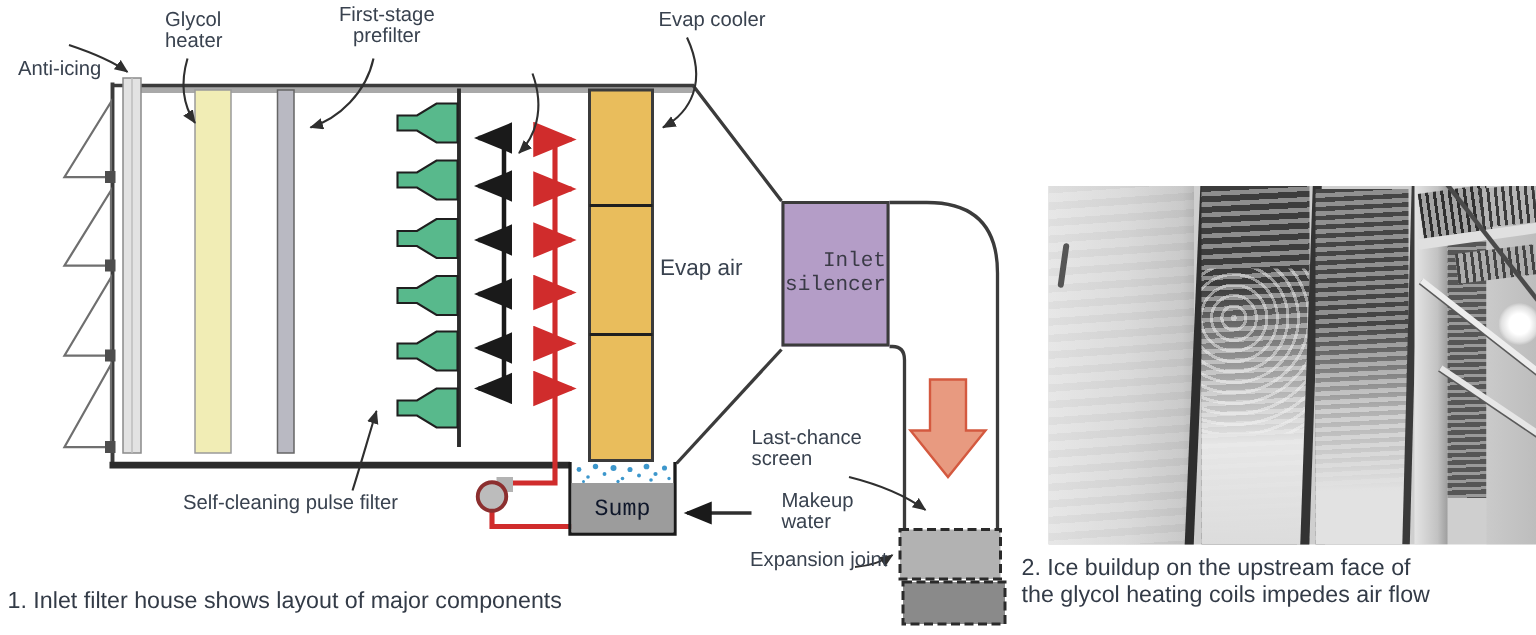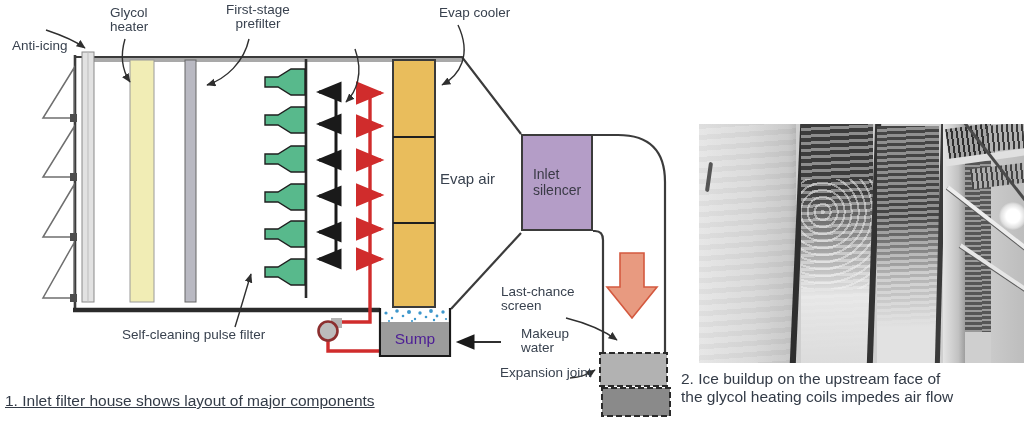--- a/index.html
+++ b/index.html
@@ -2,21 +2,21 @@
 <html><head>
 <meta charset="utf-8">
 <style>
   html,body{margin:0;padding:0;background:#fff;}
   #stage{position:relative;width:1024px;height:423px;background:#ffffff;overflow:hidden;
          font-family:"Liberation Sans", sans-serif;color:#39424f;}
   .lbl{position:absolute;font-size:13.5px;line-height:1.05;white-space:pre-line;color:#39424f;}
   .cap{position:absolute;font-size:15.5px;line-height:1.15;white-space:pre-line;color:#333b47;}
   svg{position:absolute;left:0;top:0;}
   .box{position:absolute;display:flex;align-items:center;justify-content:center;
-       text-align:left;white-space:pre-line;box-sizing:border-box;}
+       text-align:right;white-space:pre-line;box-sizing:border-box;font-family:Liberation Mono, monospace;}
   
   #photo{position:absolute;left:699px;top:124px;width:325px;height:239px;background:#cfcfcf;overflow:hidden;}
   .ph{position:absolute;}
 </style>
 </head>
 <body>
 
 <div id="stage">
 
   <svg width="1024" height="423" viewBox="0 0 1024 423">
@@ -154,21 +154,21 @@
   <div class="lbl" style="left:440px;top:171px;font-size:15px;">Evap air</div>
   <div class="lbl" style="left:501px;top:285px;">Last-chance
 screen</div>
   <div class="lbl" style="left:122px;top:328px;">Self-cleaning pulse filter</div>
   <div class="lbl" style="left:501px;top:327px;margin-left:20px;">Makeup
 water</div>
   <div class="lbl" style="left:453px;top:366px;margin-left:47px;">Expansion joint</div>
 
   <div class="box" style="left:521px;top:134px;width:72px;height:97px;background:#b49dc7;border:2px solid #3b3b3b;font-size:14px;line-height:1.1;color:#3a3a46;">Inlet
 silencer</div>
-  <div class="box" style="left:381px;top:322px;width:68px;height:33px;background:#9c9c9c;font-size:15.5px;color:#4c1d95;">Sump</div>
+  <div class="box" style="left:381px;top:322px;width:68px;height:33px;background:#9c9c9c;font-size:15.5px;color:#0f172a;">Sump</div>
 
   <div id="photo">
 
     <div class="ph" style="left:0;top:0;width:97px;height:239px;
          background:linear-gradient(90deg,#ececec,#d8d8d8 55%,#bfbfbf 92%,#a8a8a8);"></div>
     <div class="ph" style="left:0;top:0;width:97px;height:239px;opacity:.35;
          background:repeating-linear-gradient(176deg,#c6c6c6 0 5px,#dedede 5px 11px);"></div>
 
     <div class="ph" style="left:96px;top:-6px;width:6px;height:252px;background:#2e2e2e;transform:rotate(2.5deg);"></div>
 
@@ -205,17 +205,17 @@
     <div class="ph" style="left:236px;top:98px;width:120px;height:4px;background:#ededed;transform:rotate(38deg);box-shadow:0 1px 0 #5a5a5a;"></div>
     <div class="ph" style="left:252px;top:150px;width:110px;height:4px;background:#e6e6e6;transform:rotate(34deg);box-shadow:0 1px 0 #5a5a5a;"></div>
     <div class="ph" style="left:224px;top:40px;width:150px;height:3px;background:#4a4a4a;transform:rotate(52deg);"></div>
 
     <div class="ph" style="left:300px;top:78px;width:28px;height:28px;border-radius:50%;
          background:radial-gradient(circle,#ffffff 0 35%,rgba(255,255,255,.5) 60%,rgba(255,255,255,0) 72%);"></div>
 
     <div class="ph" style="left:8px;top:38px;width:4px;height:30px;background:#555;border-radius:3px;transform:rotate(8deg);"></div>
   </div>
 
-  <div class="cap" style="left:5px;top:392px;width:470px;text-decoration:underline;">1. Inlet filter house shows layout of major components</div>
+  <div class="cap" style="left:5px;top:392px;width:470px;">1. Inlet filter house shows layout of major components</div>
   <div class="cap" style="left:681px;top:370px;width:345px;">2. Ice buildup on the upstream face of
 the glycol heating coils impedes air flow</div>
 
 </div>
 
 </body></html>

